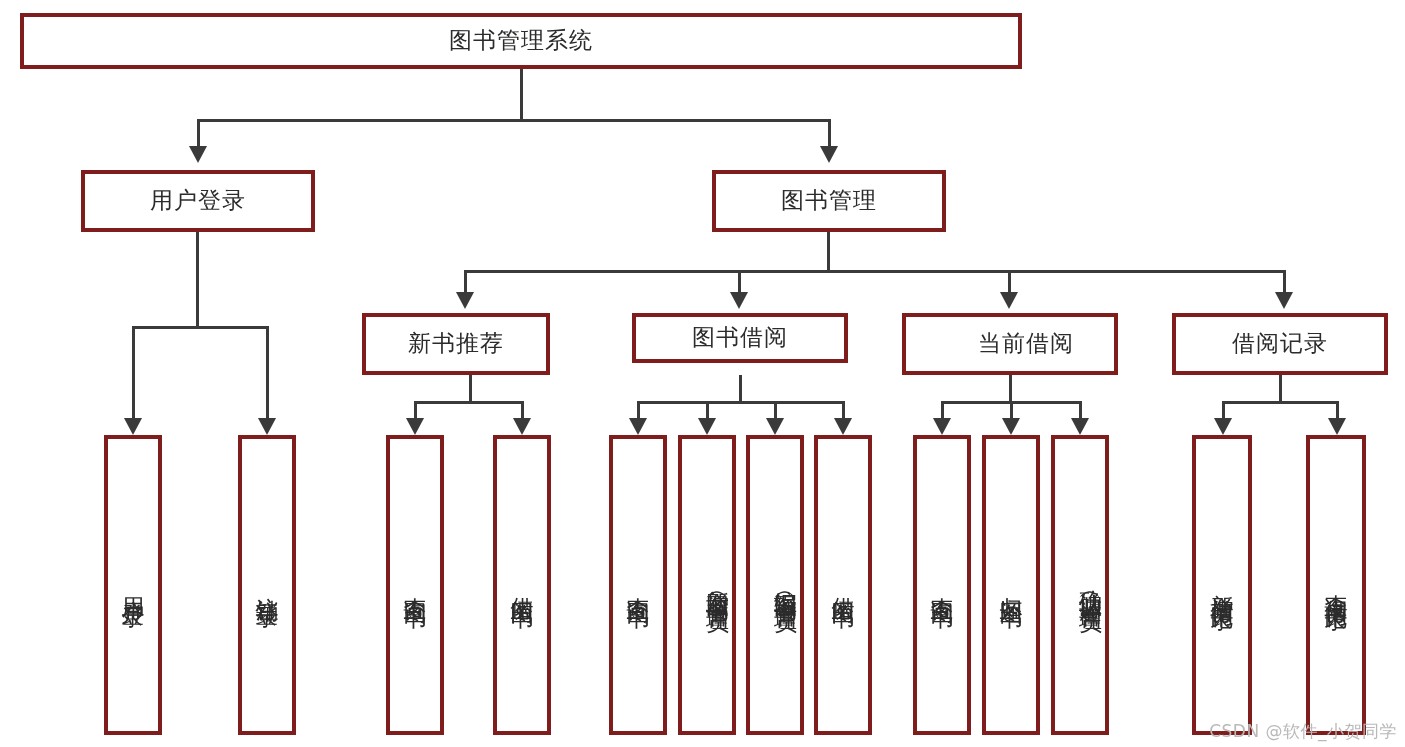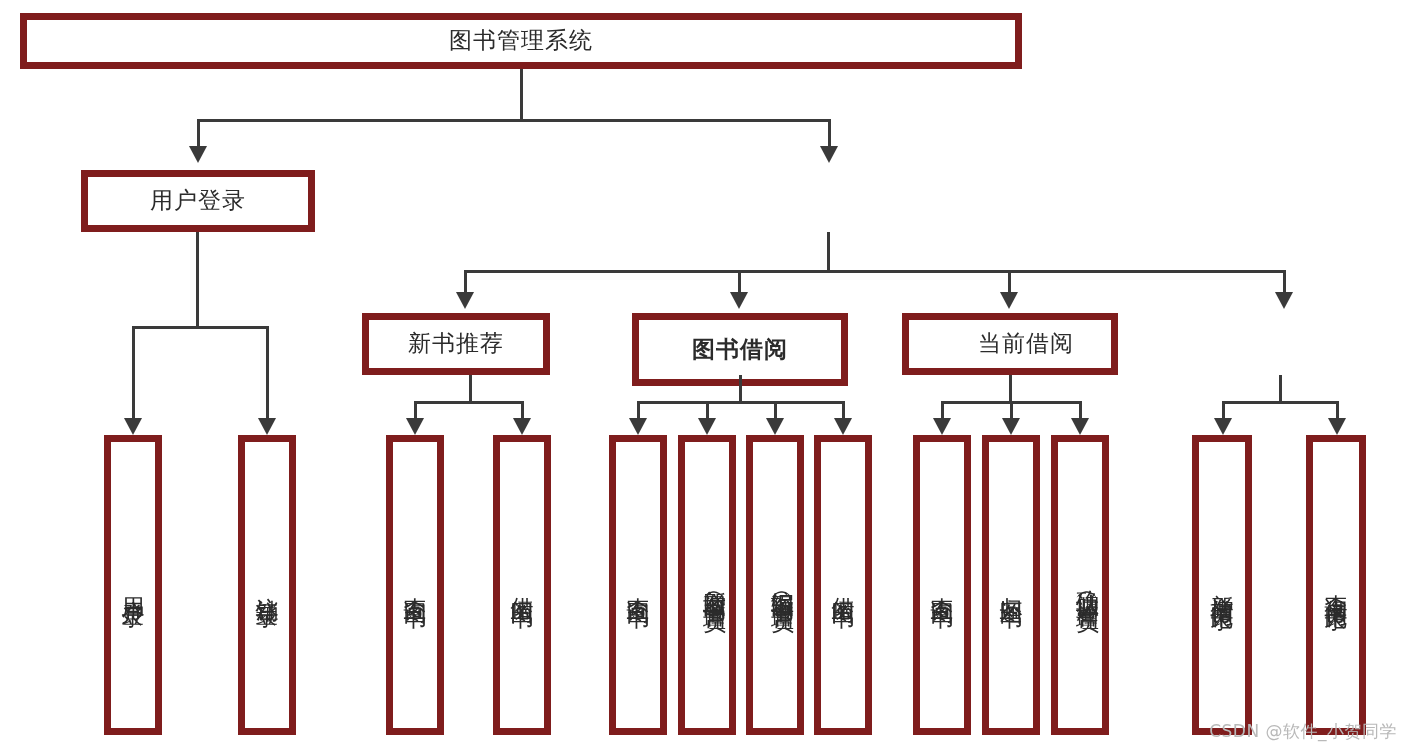--- a/index.html
+++ b/index.html
@@ -12,21 +12,21 @@
     position: relative;
     width: 1405px;
     height: 747px;
     background: #ffffff;
     overflow: hidden;
   }
 
   
   .node {
     position: absolute;
-    border: 7px solid #7f1d1d;
+    border: 4px solid #7f1d1d;
     background: #ffffff;
     color: #2b2b2b;
     display: flex;
     align-items: center;
     justify-content: center;
     text-align: center;
   }
   .node.h {                 
     font-size: 23px;
     letter-spacing: 1px;
@@ -90,20 +90,23 @@
   <div class="vline" style="left:197px; top:119px; height:27px;"></div>
   <div class="arrow" style="left:189px; top:146px;"></div>
 
   <div class="vline" style="left:828px; top:119px; height:27px;"></div>
   <div class="arrow" style="left:820px; top:146px;"></div>
 
   <div class="node h" style="left:81px; top:170px; width:234px; height:62px;">
     <span>用户登录</span>
   </div>
 
+  <div class="node h" style="left:712px; top:170px; width:234px; height:62px;">
+    <span>图书管理</span>
+  </div>
 
   <div class="vline" style="left:196px; top:232px; height:94px;"></div>
   <div class="hline" style="left:132px; top:326px; width:137px;"></div>
   <div class="vline" style="left:132px; top:326px; height:92px;"></div>
   <div class="arrow" style="left:124px; top:418px;"></div>
   <div class="vline" style="left:266px; top:326px; height:92px;"></div>
   <div class="arrow" style="left:258px; top:418px;"></div>
 
   <div class="vline" style="left:827px; top:232px; height:38px;"></div>
   <div class="hline" style="left:464px; top:270px; width:822px;"></div>
@@ -116,25 +119,28 @@
 
   <div class="vline" style="left:1008px; top:270px; height:22px;"></div>
   <div class="arrow" style="left:1000px; top:292px;"></div>
 
   <div class="vline" style="left:1283px; top:270px; height:22px;"></div>
   <div class="arrow" style="left:1275px; top:292px;"></div>
 
   <div class="node h" style="left:362px; top:313px; width:188px; height:62px;">
     <span>新书推荐</span>
   </div>
-  <div class="node h" style="left:632px; top:313px; width:216px; height:73px;font-weight:bold;">
+  <div class="node h" style="left:632px; top:313px; width:216px; height:50px;">
     <span>图书借阅</span>
   </div>
   <div class="node h" style="left:902px; top:313px; width:216px; height:62px;padding-left:32px;">
     <span>当前借阅</span>
+  </div>
+  <div class="node h" style="left:1172px; top:313px; width:216px; height:62px;">
+    <span>借阅记录</span>
   </div>
 
   <div class="vline" style="left:469px; top:375px; height:26px;"></div>
   <div class="hline" style="left:414px; top:401px; width:110px;"></div>
   <div class="vline" style="left:414px; top:401px; height:17px;"></div>
   <div class="arrow" style="left:406px; top:418px;"></div>
   <div class="vline" style="left:521px; top:401px; height:17px;"></div>
   <div class="arrow" style="left:513px; top:418px;"></div>
 
   <div class="vline" style="left:739px; top:375px; height:26px;"></div>

